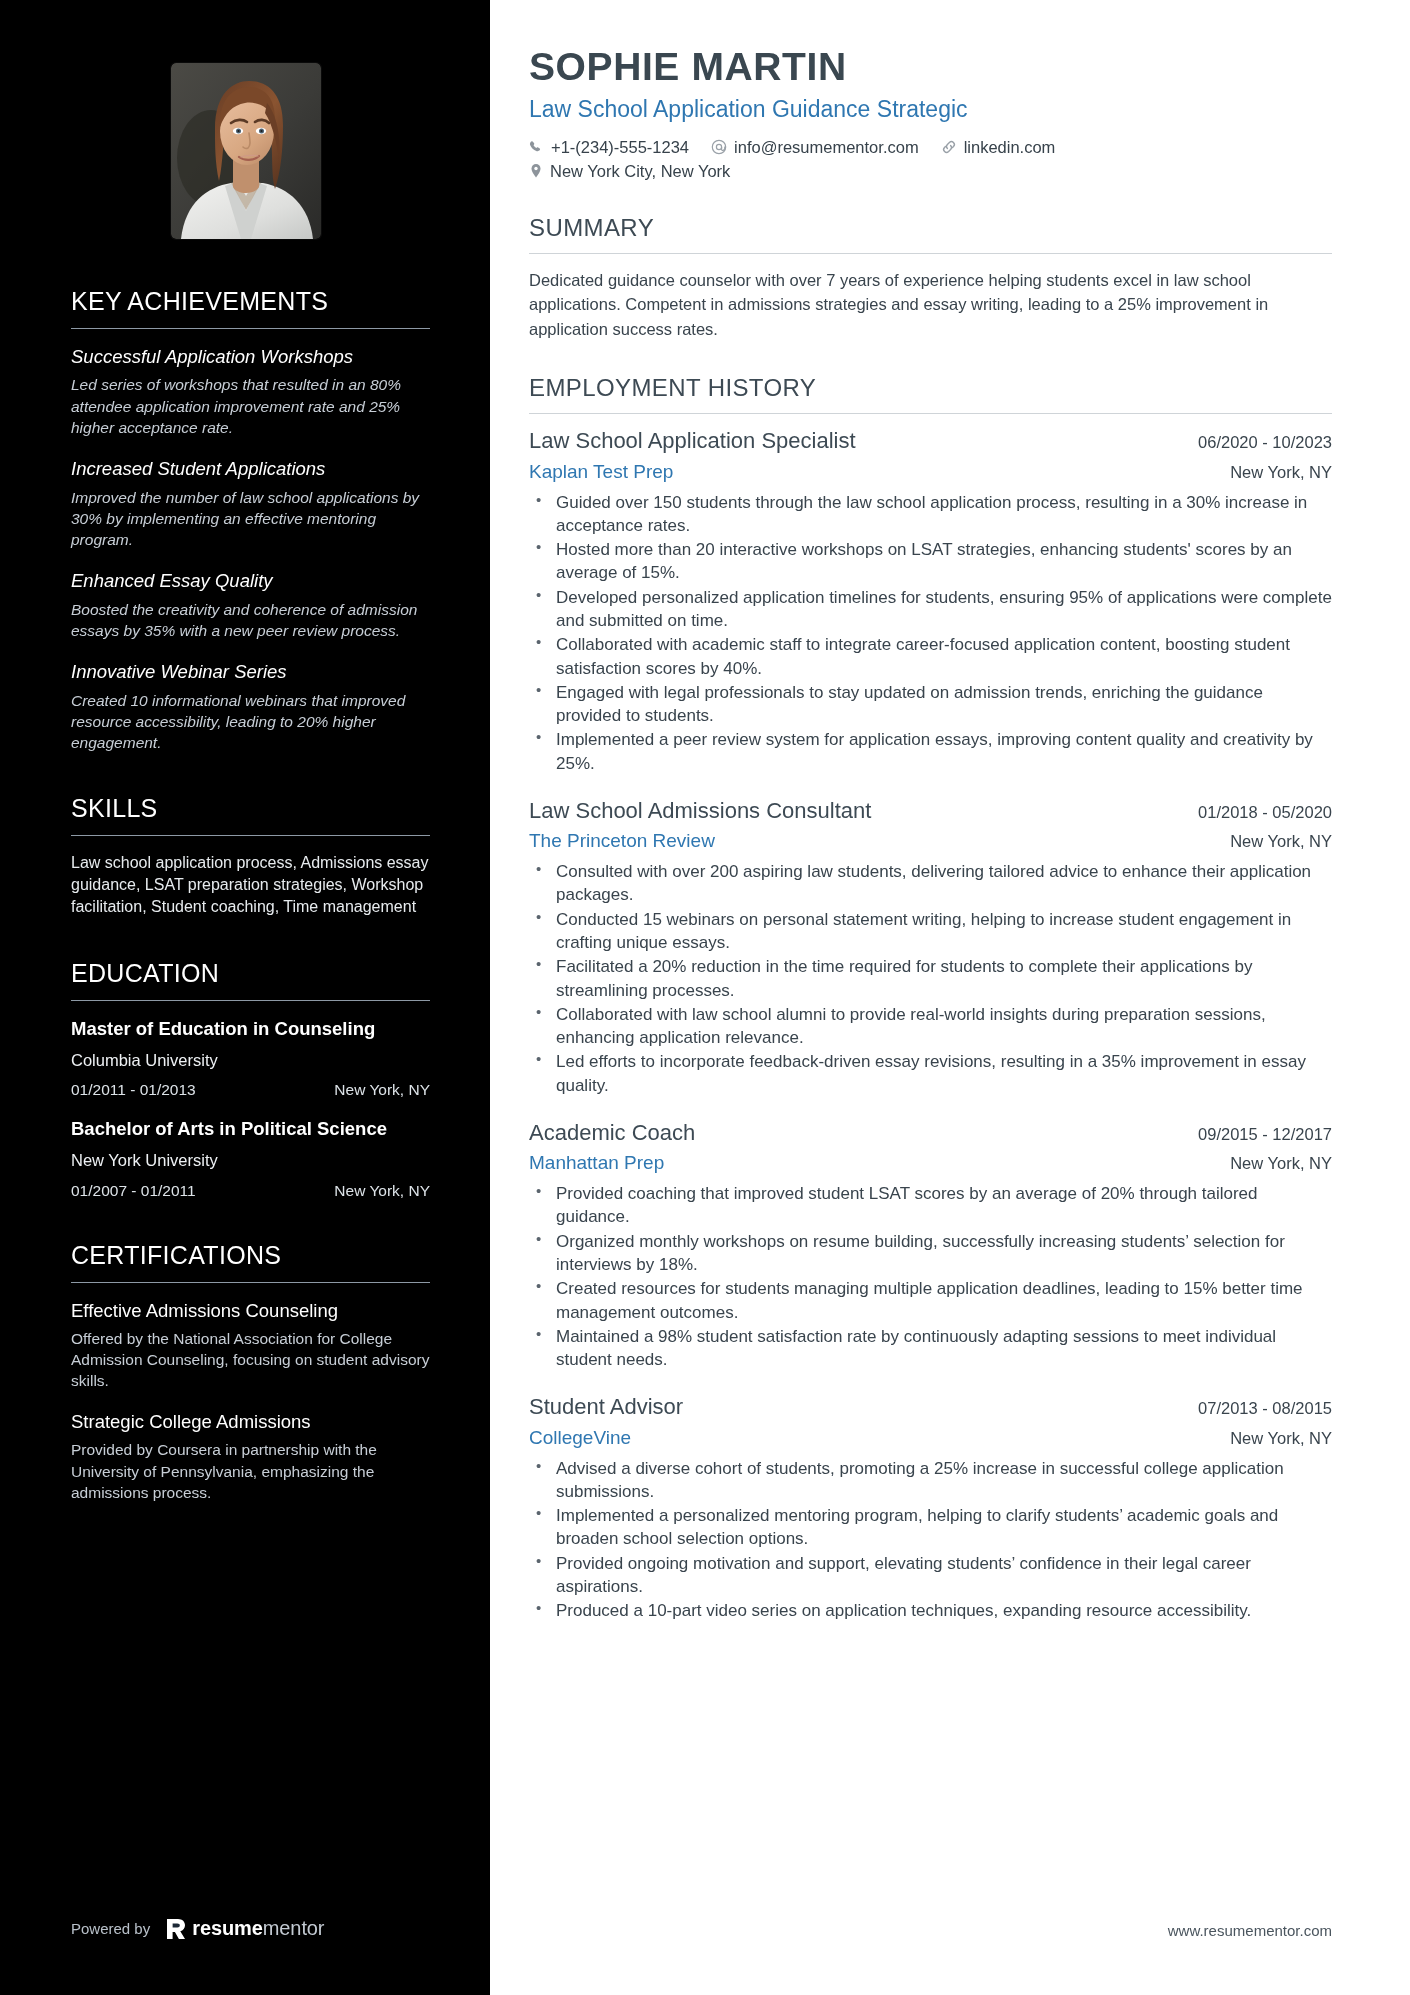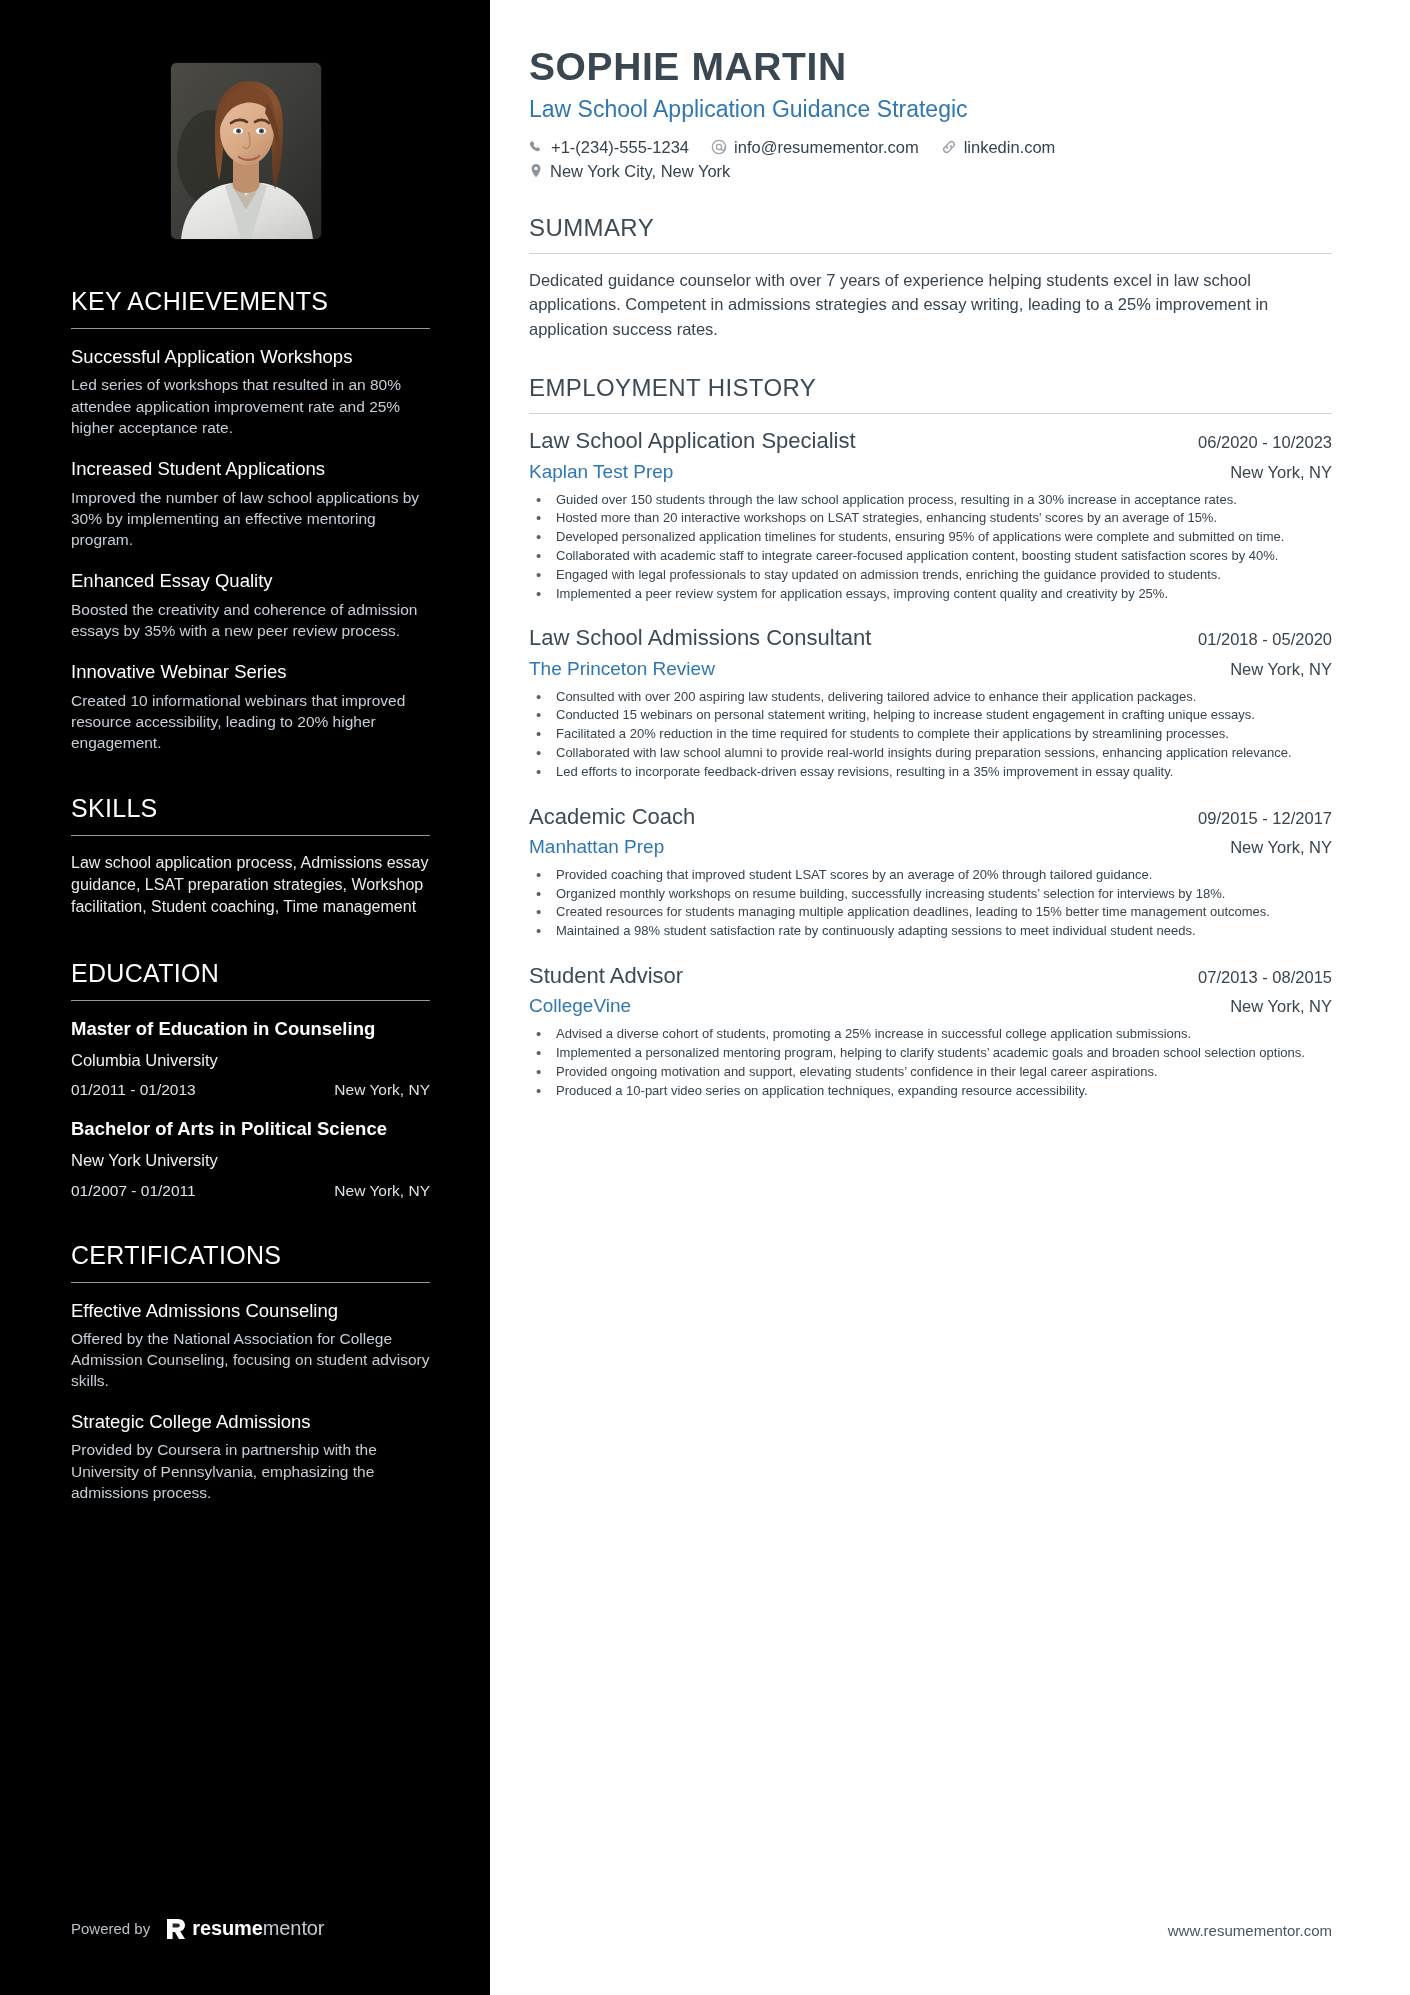--- a/index.html
+++ b/index.html
@@ -51,21 +51,21 @@
     color: #ffffff;
     line-height: 1.2;
     margin-bottom: 12px;
   }
   .side-rule {
     height: 1px;
     background: #8d99a5;
     margin-bottom: 16px;
     width: 100%;
   }
-  .ach { margin-bottom: 19px; }
+  .ach { margin-bottom: 19px; font-style: italic; }
   .ach:last-child { margin-bottom: 0; }
   .ach-title {
     font-size: 18.5px;
     font-weight: 400;
     color: #ffffff;
     line-height: 1.32;
     margin-bottom: 5px;
   }
   .ach-desc {
     font-size: 15.5px;
@@ -230,21 +230,21 @@
   }
   .job-location {
     font-size: 16.5px;
     color: #39444d;
     white-space: nowrap;
   }
   .bullets { list-style: none; }
   .bullets li {
     position: relative;
     padding-left: 27px;
-    font-size: 13px;
+    font-size: 17px;
     color: #39444d;
     line-height: 1.37;
     margin-bottom: 1px;
   }
   .bullets li::before {
     content: "•";
     position: absolute;
     left: 7px;
     top: -1px;
     color: #5a646d;

